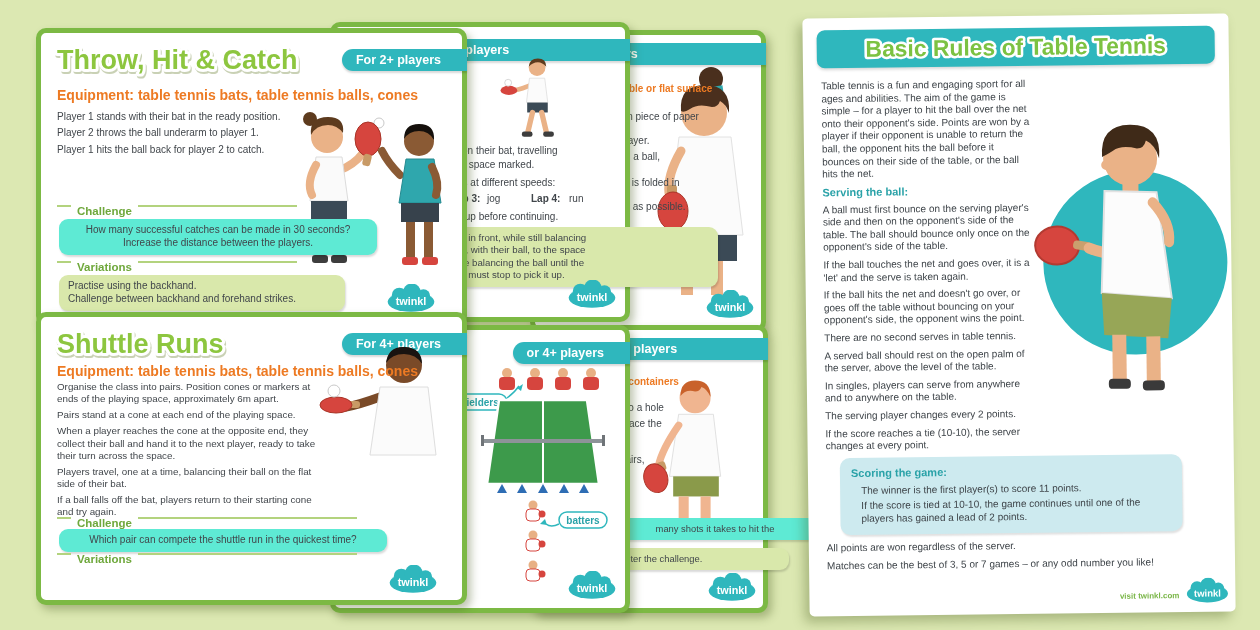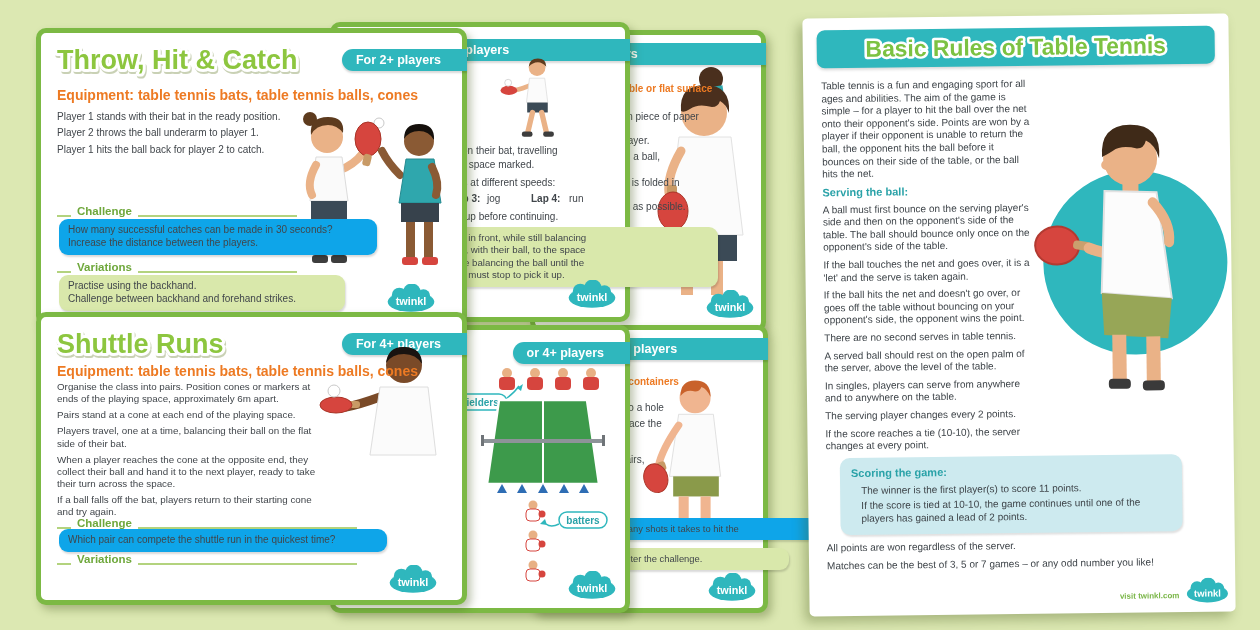--- a/index.html
+++ b/index.html
@@ -6,25 +6,25 @@
   body{width:1260px;height:630px;position:relative;background:#dce8b2;font-family:"Liberation Sans",sans-serif;overflow:hidden;}
   .card{position:absolute;background:#fff;border:5px solid #7cb944;border-radius:10px;box-shadow:4px 5px 8px rgba(70,90,30,.35);}
   .page{position:absolute;background:#fff;border-radius:5px;box-shadow:-5px 6px 12px rgba(70,90,30,.35);}
   .ttl{position:absolute;filter:drop-shadow(1px 2px 0 rgba(120,140,70,.4));}
   .bubble{font-weight:bold;font-size:27px;fill:#8dc63f;stroke:#fff;stroke-width:6px;paint-order:stroke;stroke-linejoin:round;font-family:"Liberation Sans",sans-serif;}
   .bubble2{font-weight:bold;font-size:23px;fill:#7cc242;stroke:#fff;stroke-width:5px;paint-order:stroke;stroke-linejoin:round;font-family:"Liberation Sans",sans-serif;}
   .badge{position:absolute;right:-5px;background:#2fb7bd;color:#fff;font-weight:bold;font-size:12.5px;padding:4px 26px 4px 14px;border-radius:13px 0 0 13px;white-space:nowrap;box-shadow:0 2px 2px rgba(0,0,0,.15);}
   .equip{position:absolute;color:#ed7a23;font-weight:bold;font-size:14px;}
   .steps{position:absolute;}
   .step{font-size:10px;line-height:1.24;color:#41464b;margin:0 0 4px;}
-  .sec-head{position:absolute;display:flex;align-items:flex-end;gap:6px;color:#6fa83c;font-weight:bold;font-size:11.5px;}
+  .sec-head{position:absolute;display:flex;align-items:flex-start;gap:6px;color:#6fa83c;font-weight:bold;font-size:11.5px;}
   .sec-head::before{content:"";width:14px;height:2px;background:#b3d37e;}
   .sec-head::after{content:"";flex:1;height:2px;background:#b3d37e;}
   .box{position:absolute;border-radius:9px;padding:5px 9px;font-size:10px;color:#41464b;line-height:1.28;box-shadow:1px 2px 2px rgba(0,0,0,.15);overflow:hidden;}
-  .box.blue{background:#0ea5e9;}
+  .box.blue{background:#5eead4;text-align:center;}
   .box.green{background:#d9e8ab;}
   .boxline{white-space:nowrap;}
   .frag{position:absolute;font-size:10px;color:#41464b;white-space:nowrap;}
   .frag.orange{color:#ed7a23;font-weight:bold;}
   .frag.b{font-weight:bold;}
   .illus{position:absolute;}
   .tw{position:absolute;}
   .twtxt{font-weight:bold;font-size:13px;fill:#fff;text-anchor:middle;font-family:"Liberation Sans",sans-serif;}
   .pill-t{font-weight:bold;font-size:10px;fill:#2aa2a8;text-anchor:middle;font-family:"Liberation Sans",sans-serif;}
   .banner{position:absolute;left:14px;right:14px;top:12px;height:38px;background:#2fb7bd;border-radius:8px;box-shadow:0 2px 3px rgba(0,0,0,.15);display:flex;align-items:center;justify-content:center;}
@@ -298,22 +298,22 @@
     <path d="M64,66 Q42,74 30,76" stroke="#7a4a28" stroke-width="9" fill="none" stroke-linecap="round"></path>
     <rect x="32" y="70" width="12" height="7" rx="3" fill="#c89a66"></rect>
     <ellipse cx="20" cy="74" rx="16" ry="8" fill="#d6453e" stroke="#a93427"></ellipse>
     <circle cx="18" cy="60" r="6" fill="#ffffff" stroke="#c9c9c9"></circle>
     <path d="M64,56 L112,56 L120,124 L54,124 Z" fill="#fbfbfb" stroke="#dedede"></path>
   </svg>
   <div class="equip" style="left:16px;top:46px">Equipment: table tennis bats, table tennis balls, cones</div>
   <div class="steps" style="left:16px;top:64px;width:268px;font-size:9.8px">
     <p class="step" style="font-size:9.8px">Organise the class into pairs. Position cones or markers at ends of the playing space, approximately 6m apart.</p>
     <p class="step" style="font-size:9.8px">Pairs stand at a cone at each end of the playing space.</p>
+    <p class="step" style="font-size:9.8px">When a player reaches the cone at the opposite end, they collect their ball and hand it to the next player, ready to take their turn across the space.</p>
     <p class="step" style="font-size:9.8px">Players travel, one at a time, balancing their ball on the flat side of their bat.</p>
-    <p class="step" style="font-size:9.8px">When a player reaches the cone at the opposite end, they collect their ball and hand it to the next player, ready to take their turn across the space.</p>
     <p class="step" style="font-size:9.8px">If a ball falls off the bat, players return to their starting cone and try again.</p>
   </div>
   <div class="sec-head" style="left:16px;top:200px;width:300px">
       <span>Challenge</span>
     </div>
   <div class="box blue" style="left:18px;top:212px;width:310px">
     <div>Which pair can compete the shuttle run in the quickest time?</div>
   </div>
   <div class="sec-head" style="left:16px;top:236px;width:300px">
       <span>Variations</span>

